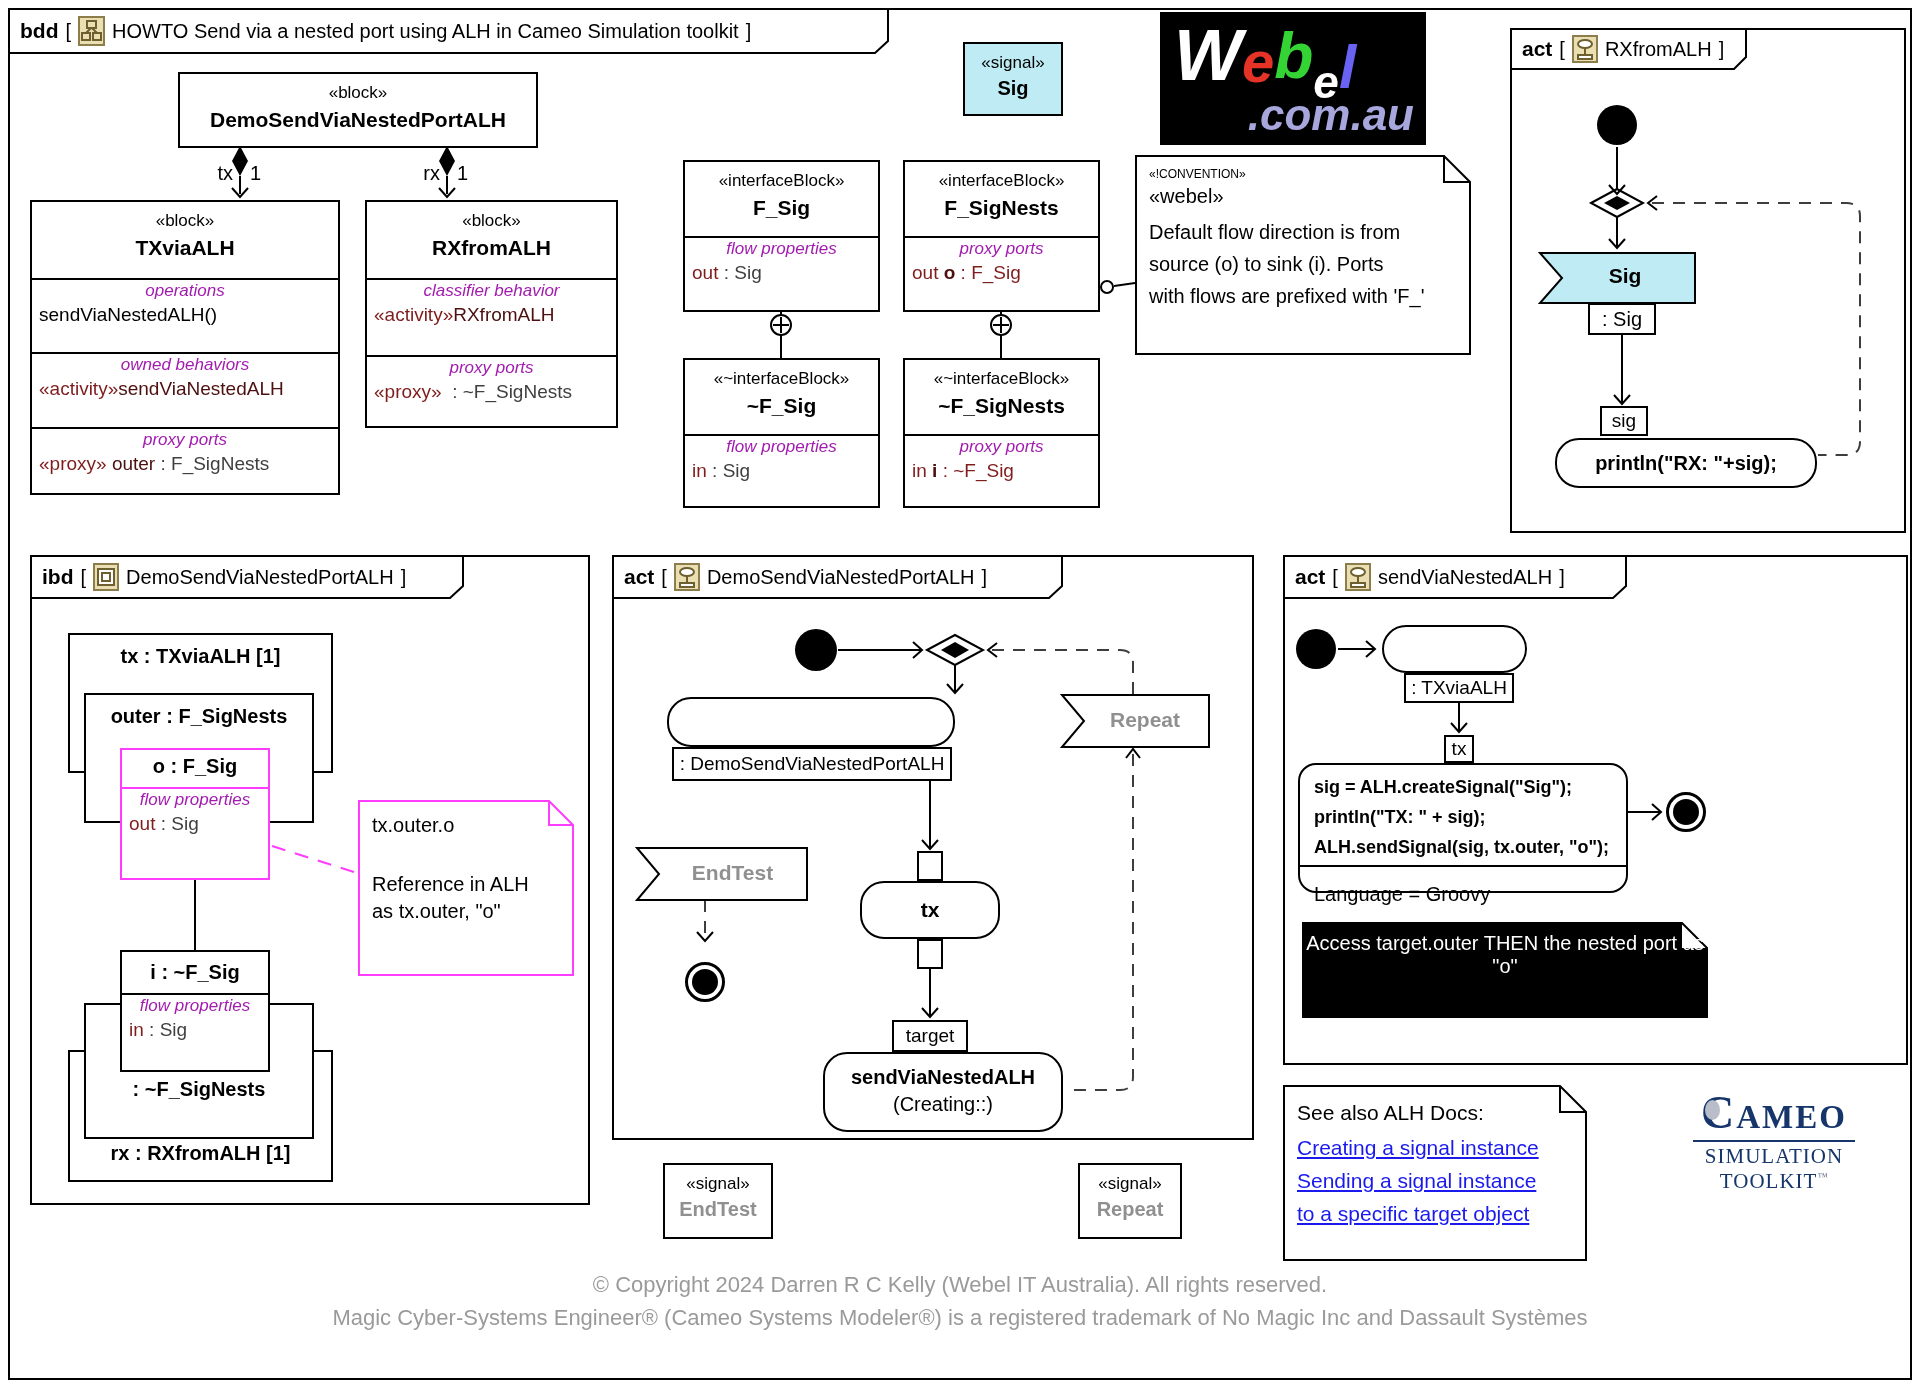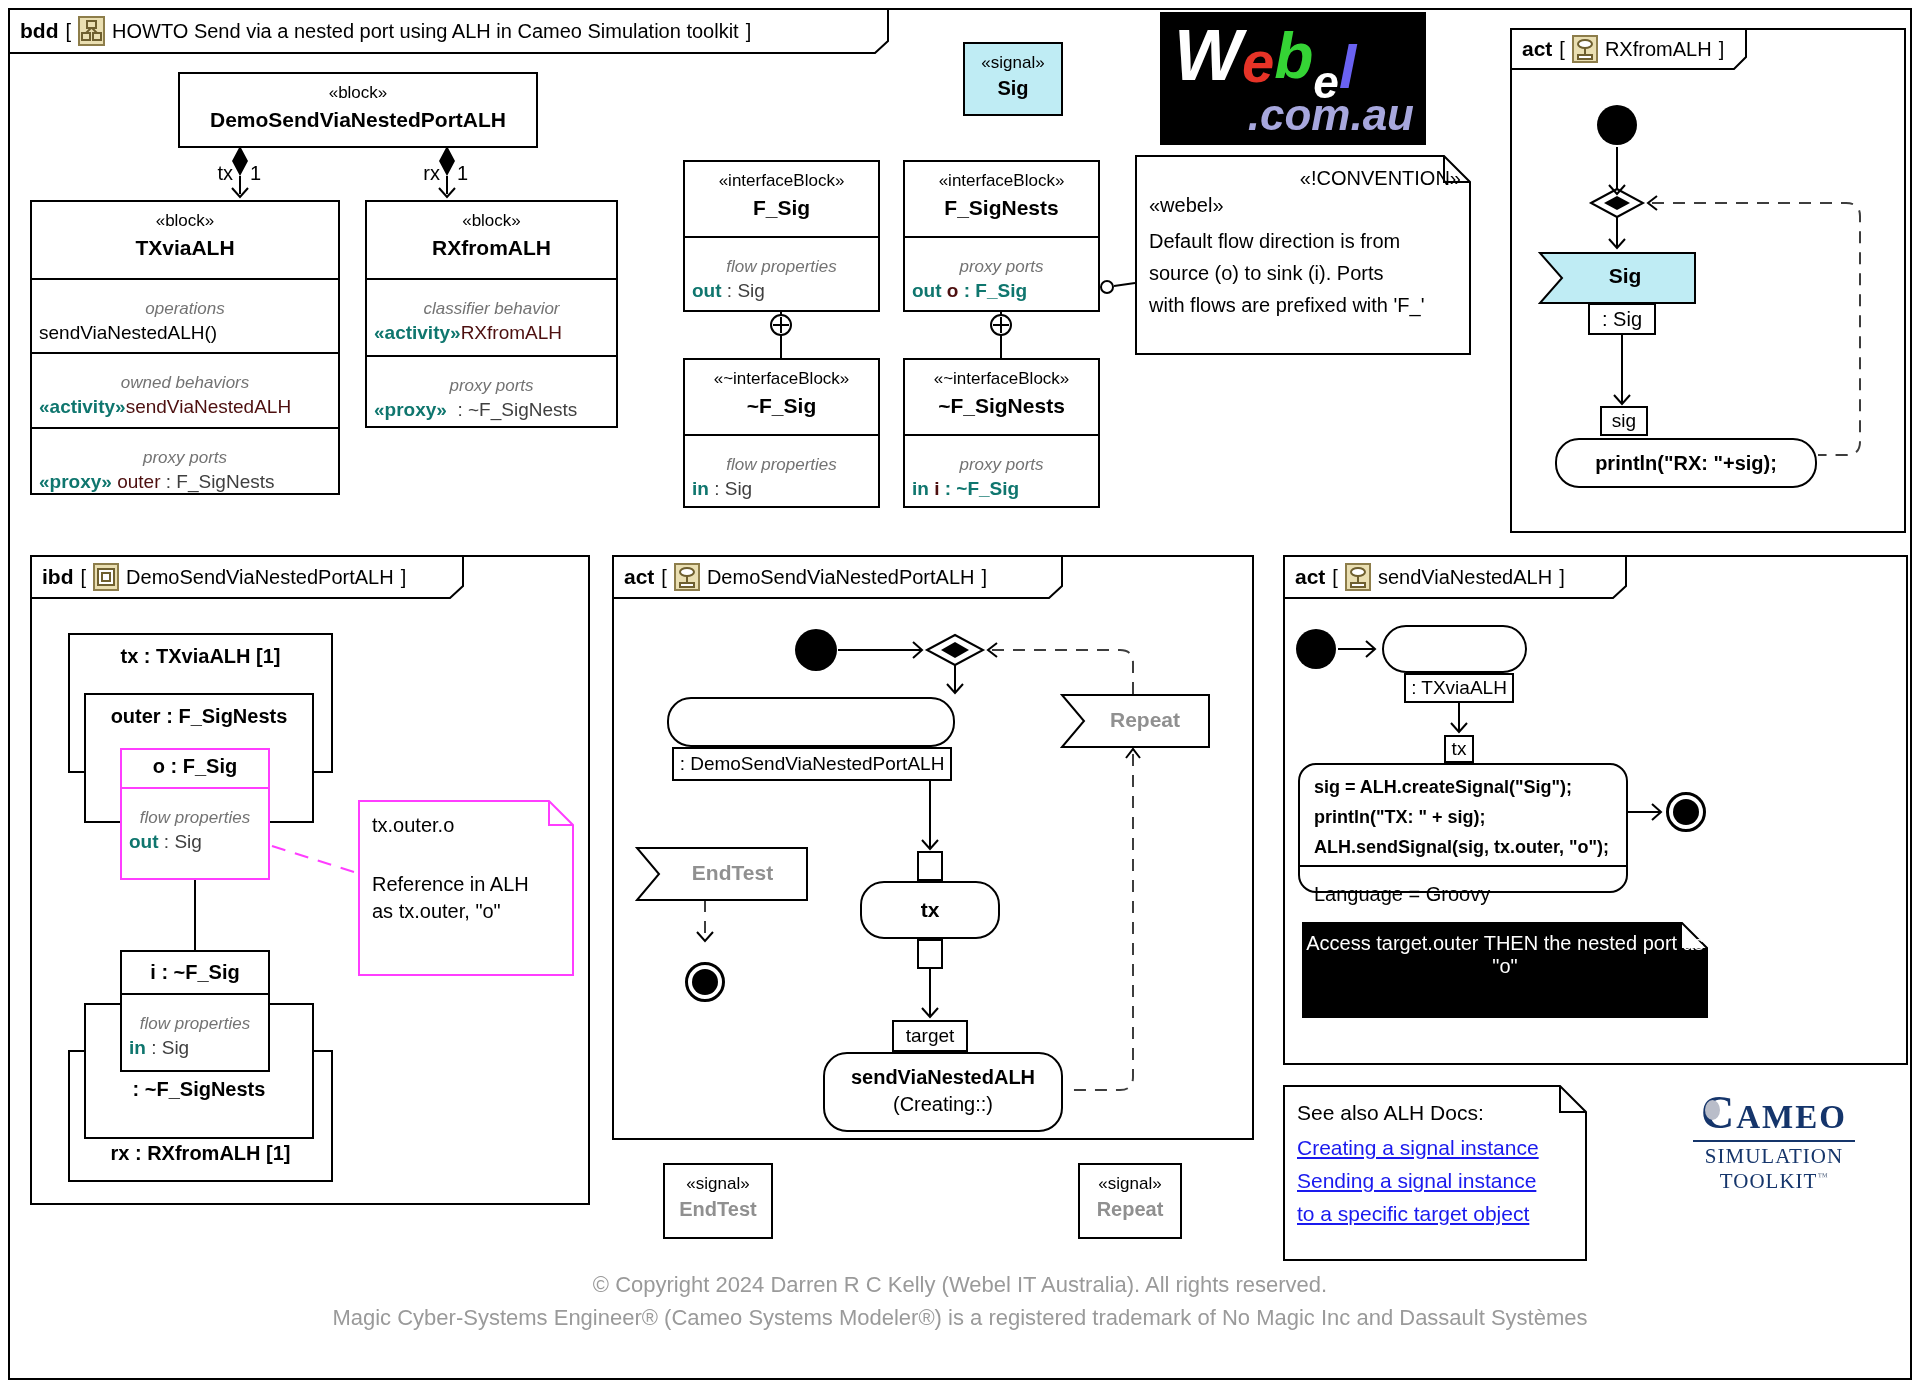--- a/index.html
+++ b/index.html
@@ -10,23 +10,23 @@
   .conn{position:absolute;left:0;top:0;z-index:4;pointer-events:none;}
   .box{position:absolute;background:#fff;border:2px solid #000;box-sizing:border-box;z-index:6;}
   .tab{position:absolute;z-index:10;}
   .tabtxt{position:absolute;z-index:11;display:flex;align-items:center;gap:7px;padding-left:12px;box-sizing:border-box;height:100%;}
   .kind{font-weight:bold;font-size:21px;}
   .brk{font-size:20px;}
   .fname{font-size:20px;}
   .stereo{font-size:17px;text-align:center;padding-top:9px;}
   .bname{font-size:21px;font-weight:bold;text-align:center;padding-top:5px;}
   .cmp{border-top:2px solid #000;}
-  .cmp-title{font-size:17px;font-style:italic;color:#737373;text-align:center;padding-top:19px;}
+  .cmp-title{font-size:17px;font-style:italic;color:#a21caf;text-align:center;padding-top:1px;}
   .cmp-row{font-size:19px;padding:3px 7px 0 7px;white-space:pre;}
-  .gtxt{color:#0f766e;font-weight:bold;}
+  .gtxt{color:#7f1d1d;}
   .dtxt{color:#3f3f3f;}
   .maroon{color:#4d0f0f;}
   .bmaroon{color:#4d0f0f;font-weight:bold;}
   .pin{position:absolute;background:#fff;border:2px solid #000;box-sizing:border-box;
        font-size:19px;text-align:center;z-index:6;}
   .action{position:absolute;background:#fff;border:2px solid #000;border-radius:24px;
           box-sizing:border-box;text-align:center;z-index:6;}
   .initial{position:absolute;background:#000;border-radius:50%;z-index:6;}
   .final{position:absolute;border:3px solid #000;border-radius:50%;background:#fff;box-sizing:border-box;z-index:6;}
   .final::after{content:"";position:absolute;inset:4px;background:#000;border-radius:50%;}
@@ -253,21 +253,21 @@
       <div class="cmp-title">proxy ports</div>
       <div class="cmp-row"><span class="gtxt">in </span><span class="bmaroon">i</span><span class="gtxt"> : ~F_Sig</span></div>
     </div>
   </div>
 
   <svg class="abs" style="left:1135px;top:155px;z-index:6" width="336" height="200">
     <path d="M1,1 H309 L335,27 V199 H1 Z" fill="#fff" stroke="#000" stroke-width="2"></path>
     <path d="M309,1 V27 H335" fill="none" stroke="#000" stroke-width="2"></path>
   </svg>
   <div class="notetxt" style="left:1135px;top:155px;width:336px;height:200px;padding:12px 10px 0 14px">
-    <div style="text-align:right;font-size:20px">«!CONVENTION»</div>
+    <div style="text-align:left;font-size:12px">«!CONVENTION»</div>
     <div style="text-align:left;font-size:20px;margin-top:4px">«webel»</div>
     <div style="font-size:20px;line-height:32px;margin-top:8px">
       <div>Default flow direction is from</div>
       <div>source (o) to sink (i). Ports</div>
       <div>with flows are prefixed with 'F_'</div>
     </div>
   </div>
 
   <div class="frame" style="left:1510px;top:28px;width:396px;height:505px"></div>
   <svg class="tab" style="left:1510px;top:28px" width="238" height="42">

